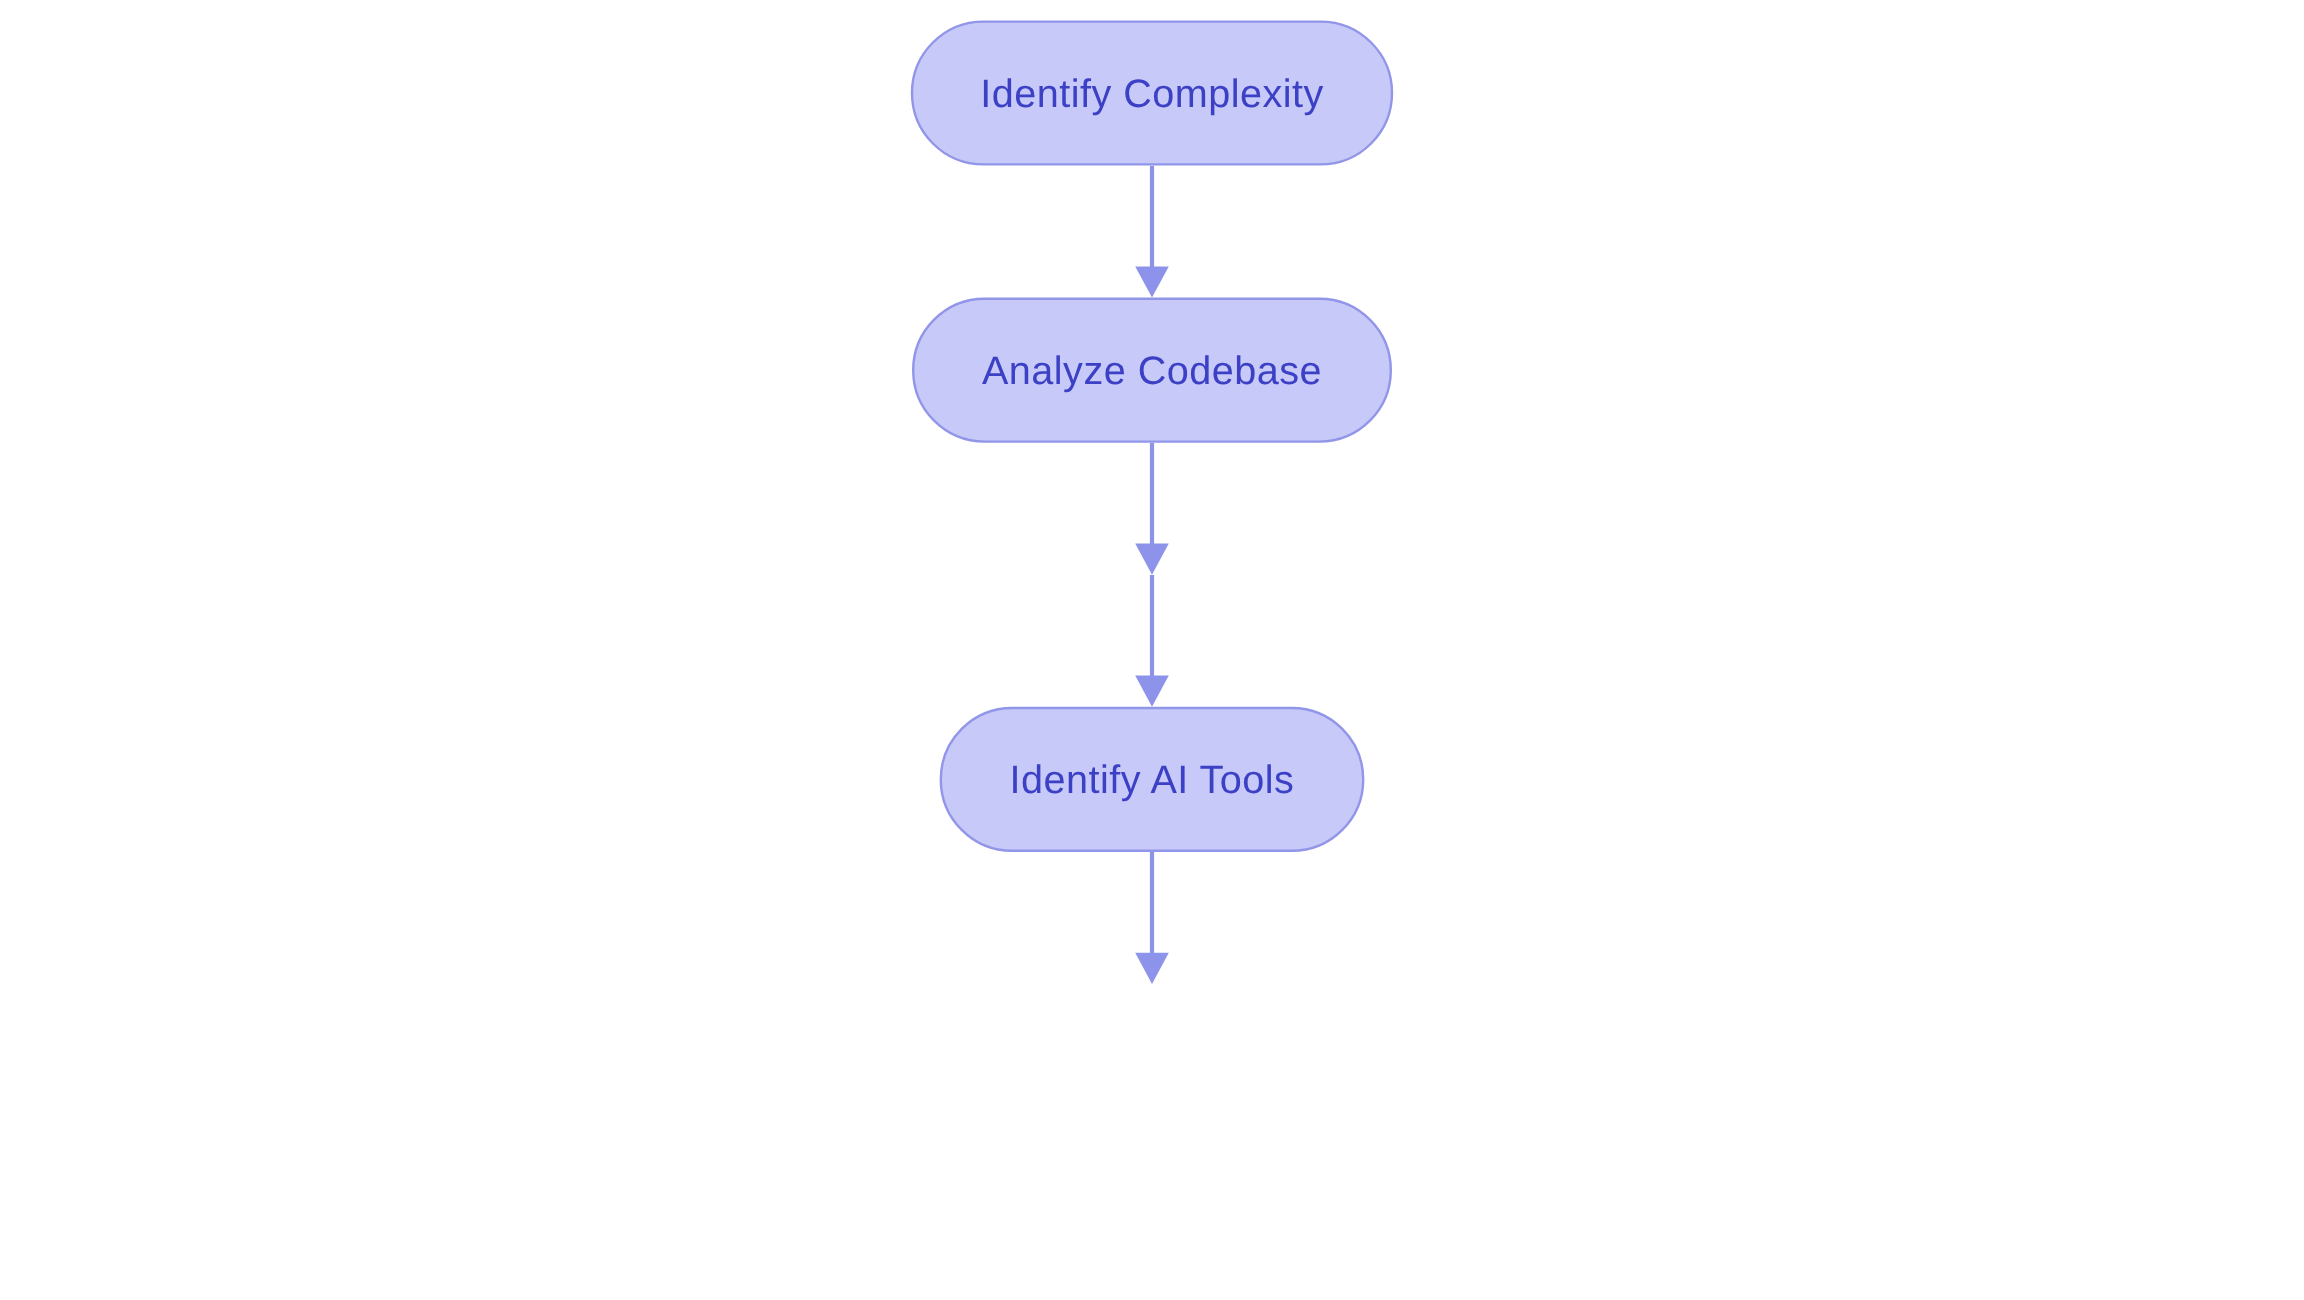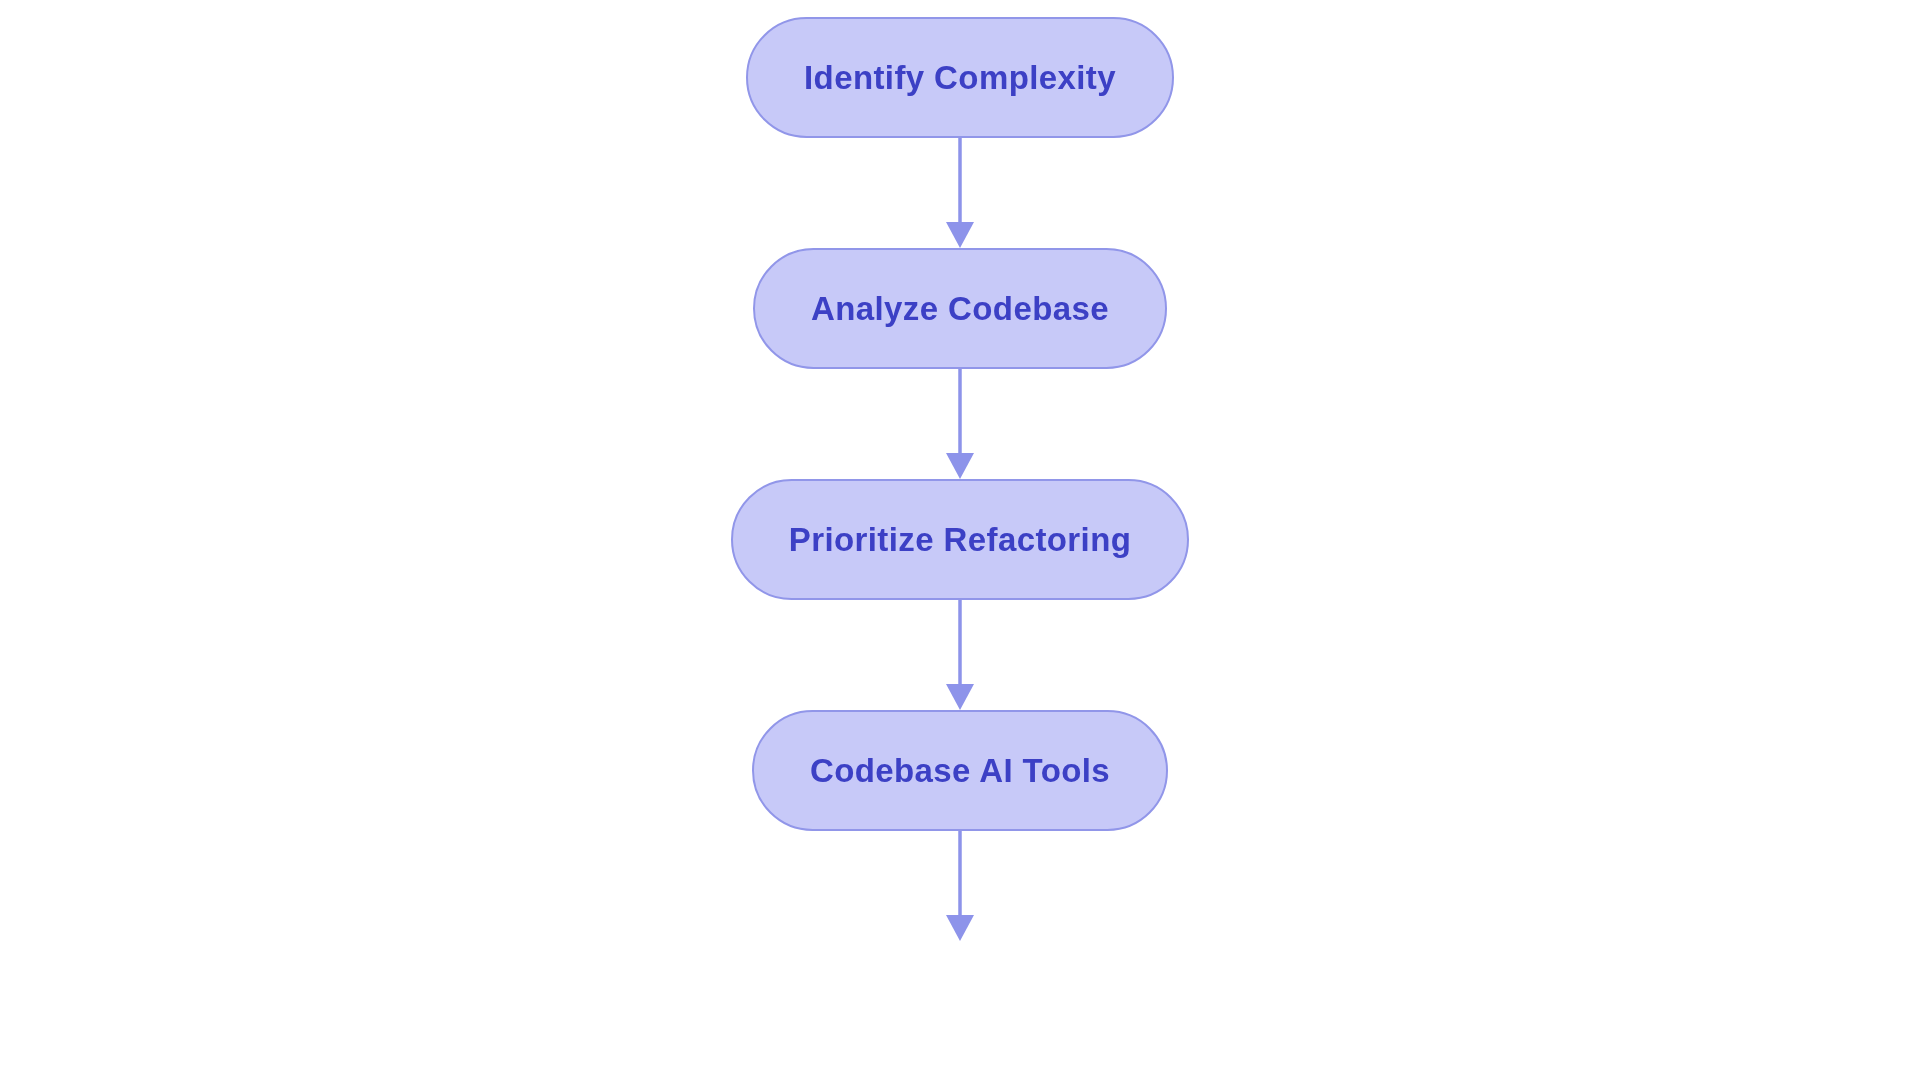--- a/index.html
+++ b/index.html
@@ -29,21 +29,20 @@
     height: 121px;
     min-width: 340px;
     padding: 0 56px;
     display: flex;
     align-items: center;
     justify-content: center;
     background: var(--node-fill);
     border: 2px solid var(--node-border);
     border-radius: 62px;
     flex: 0 0 auto;
-    font-weight: bold;
   }
   .flow-node .label {
     color: var(--node-text);
     font-size: 33px;
     letter-spacing: 0.4px;
     white-space: nowrap;
   }
   .flow-arrow {
     width: 32px;
     height: 110px;
@@ -74,31 +73,28 @@
 
   <div class="flow-node">
     <span class="label">Analyze Codebase</span>
   </div>
 
   <svg class="flow-arrow" viewBox="0 0 32 110">
     <line x1="16" y1="0" x2="16" y2="85"></line>
     <polygon points="2,84 30,84 16,110"></polygon>
   </svg>
 
-  <div class="flow-node">
-    <span class="label">Prioritize Refactoring</span>
-  </div>
 
   <svg class="flow-arrow" viewBox="0 0 32 110">
     <line x1="16" y1="0" x2="16" y2="85"></line>
     <polygon points="2,84 30,84 16,110"></polygon>
   </svg>
 
   <div class="flow-node">
-    <span class="label">Codebase AI Tools</span>
+    <span class="label">Identify AI Tools</span>
   </div>
 
   <svg class="flow-arrow" viewBox="0 0 32 110">
     <line x1="16" y1="0" x2="16" y2="85"></line>
     <polygon points="2,84 30,84 16,110"></polygon>
   </svg>
 
 
 </div>
 

